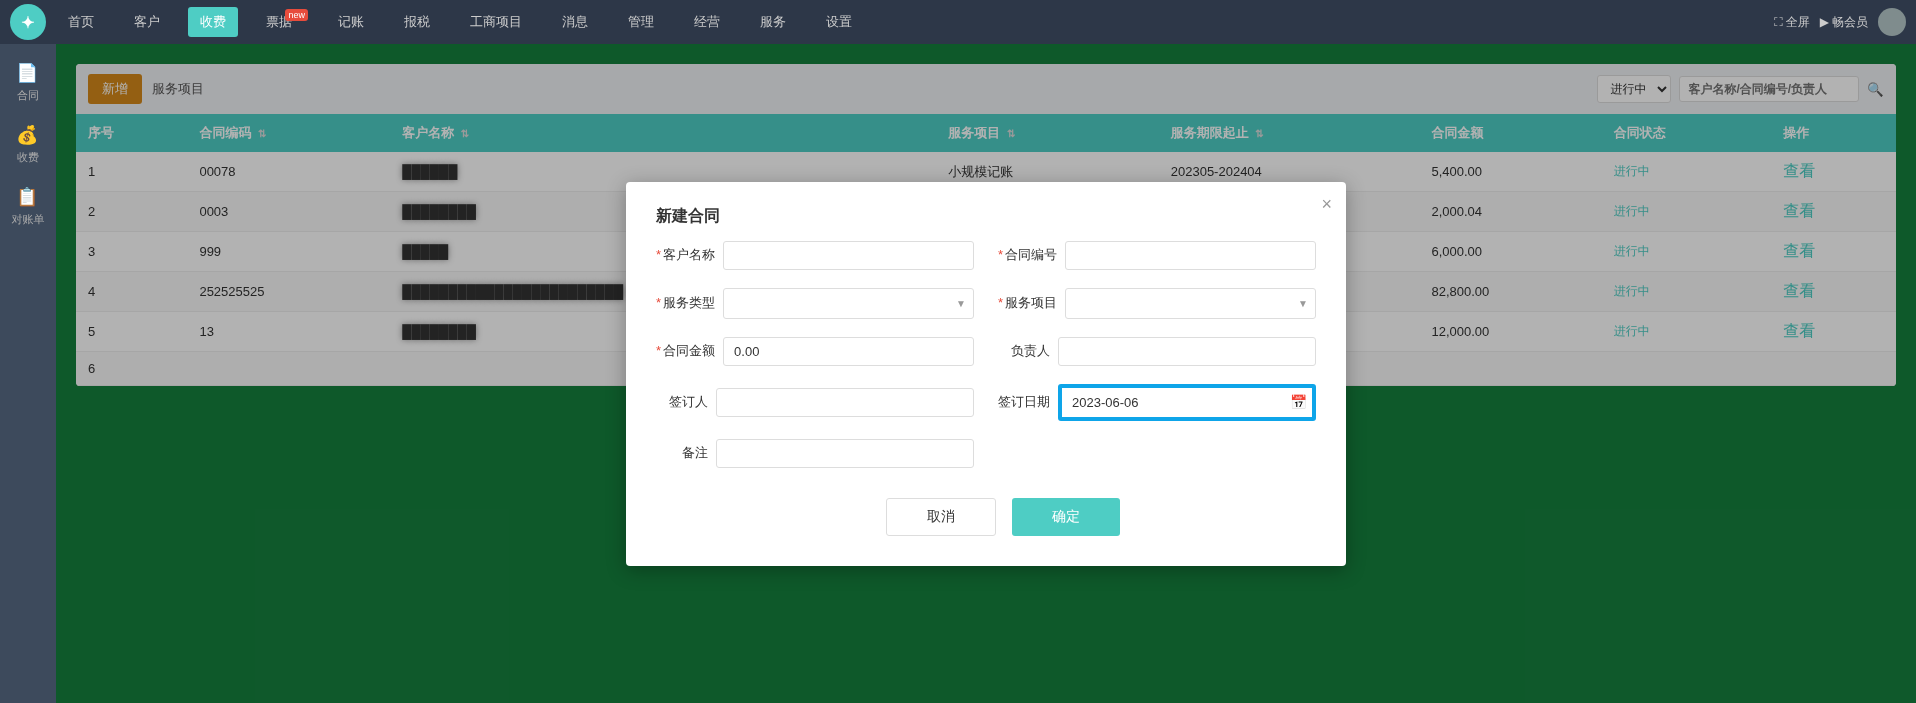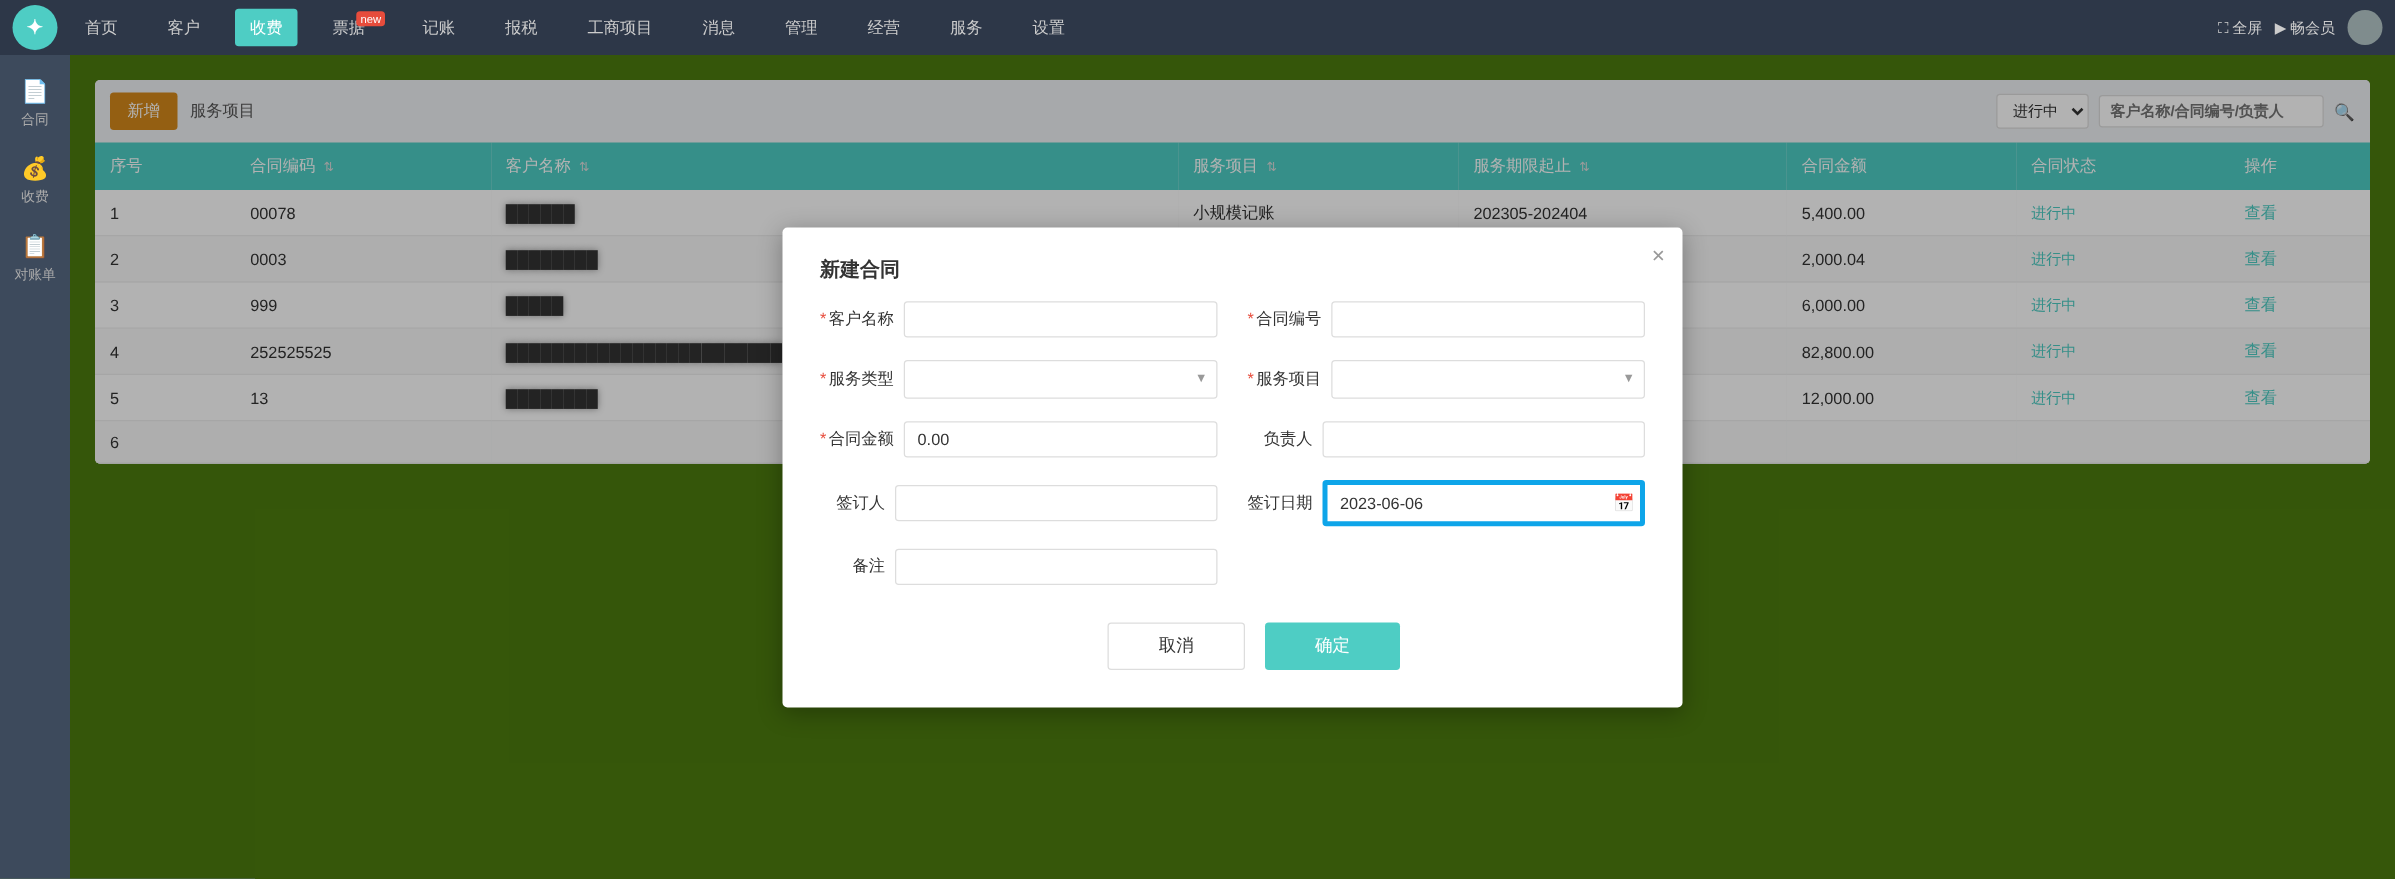--- a/index.html
+++ b/index.html
@@ -84,21 +84,21 @@
       font-size: 11px;
       gap: 4px;
     }
     .sidebar-icon {
       font-size: 18px;
     }
 
     
     .content-area {
       flex: 1;
-      background: #4d7c0f;
+      background: #15803d;
       padding: 20px;
       overflow: auto;
       position: relative;
     }
 
     
     .table-container {
       background: #f0f2f5;
       border-radius: 4px;
       overflow: hidden;
@@ -154,21 +154,21 @@
       width: 100%;
       border-collapse: collapse;
     }
     .data-table thead tr {
       background: #4ecdc4;
       color: white;
     }
     .data-table thead th {
       padding: 10px 12px;
       text-align: left;
-      font-weight: normal;
+      font-weight: bold;
       font-size: 13px;
     }
     .data-table tbody tr {
       background: white;
       border-bottom: 1px solid #eee;
     }
     .data-table tbody tr:nth-child(even) {
       background: #f9f9f9;
     }
     .data-table tbody td {
@@ -177,21 +177,21 @@
       color: #333;
     }
     .sort-icon { font-size: 10px; color: #ddd; margin-left: 3px; }
     .status-badge {
       color: #4ecdc4;
       font-size: 12px;
     }
     .action-link {
       color: #4ecdc4;
       cursor: pointer;
-      font-size: 13px;
+      font-size: 16px;
     }
     .blurred-text {
       color: transparent;
       text-shadow: 0 0 6px #999;
       user-select: none;
     }
 
     
     .modal-overlay {
       position: absolute;

